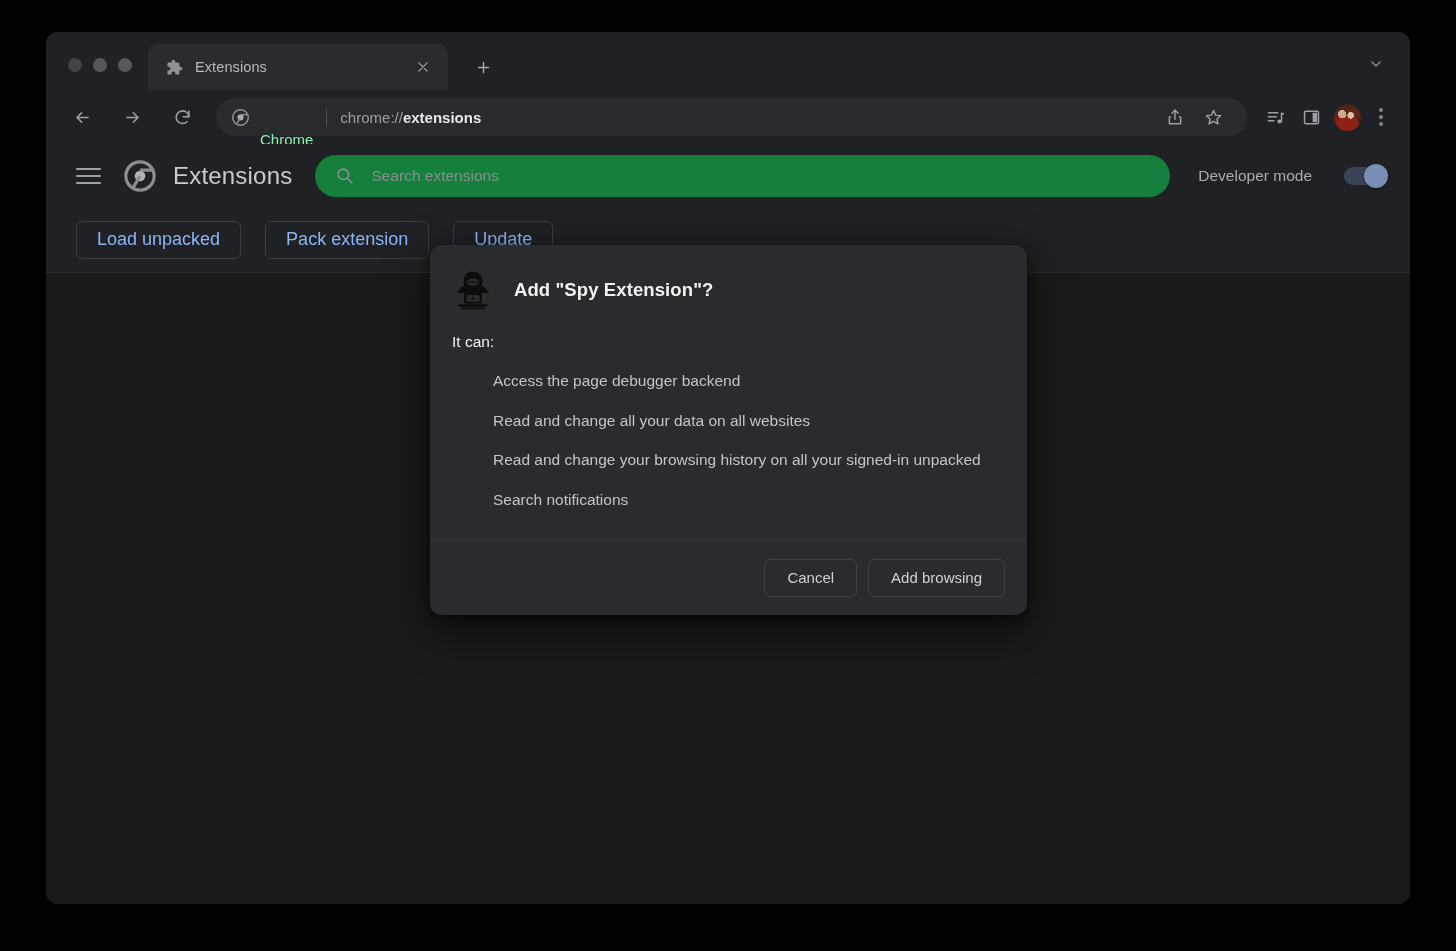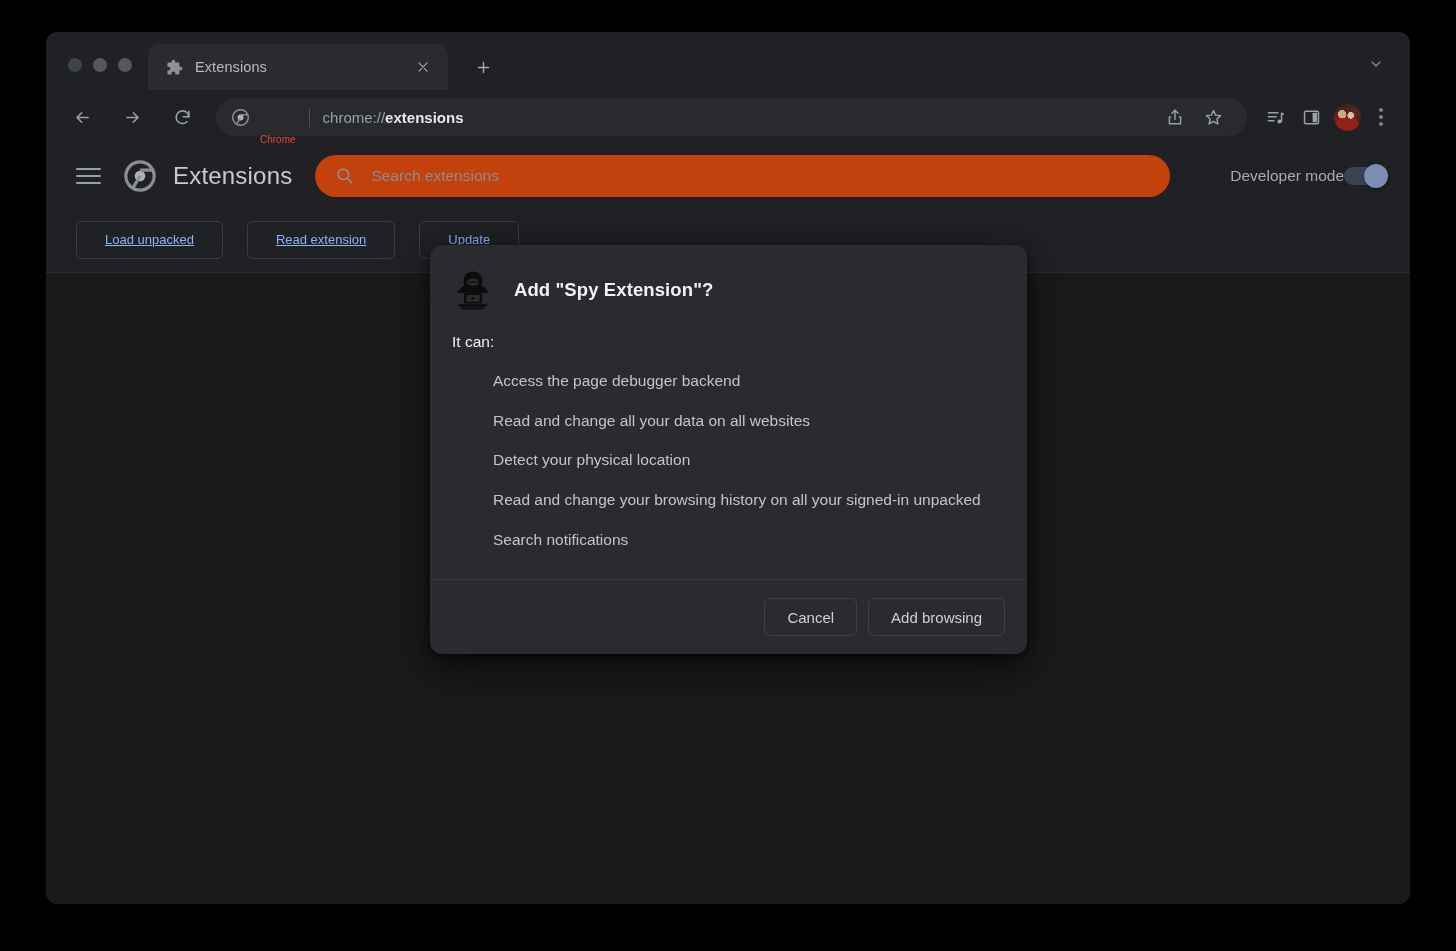--- a/index.html
+++ b/index.html
@@ -126,22 +126,22 @@
     background: #292a2d;
     border-radius: 19px;
     display: flex;
     align-items: center;
     padding: 0 16px;
     gap: 11px;
     min-width: 0;
   }
   .omni-chrome-icon { width: 17px; height: 17px; flex: 0 0 auto; }
   .omni-source {
-    font-size: 10px;
-    color: #ef4444;
+    font-size: 15px;
+    color: #86efac;
     white-space: nowrap;
     margin-top: 44px;
   }
   .omni-divider {
     width: 1px;
     height: 19px;
     background: #4c4f53;
     flex: 0 0 auto;
     margin: 0 2px;
   }
@@ -223,21 +223,21 @@
     margin-left: 17px;
     white-space: nowrap;
     letter-spacing: .2px;
   }
 
   .ext-search {
     flex: 1 1 auto;
     max-width: 855px;
     height: 42px;
     margin-left: 23px;
-    background: #c2410c;
+    background: #15803d;
     border-radius: 21px;
     display: flex;
     align-items: center;
     padding: 0 20px;
     gap: 17px;
     min-width: 0;
   }
   .ext-search input {
     flex: 1 1 auto;
     background: transparent;
@@ -246,21 +246,21 @@
     color: #d0d1d3;
     font-size: 15.5px;
     font-family: "Liberation Sans", sans-serif;
     min-width: 0;
   }
   .ext-search input::placeholder { color: #8b8e92; }
 
   .devmode-wrap {
     display: flex;
     align-items: center;
-    gap: 0;
+    gap: 32px;
     margin-left: auto;
     padding-left: 18px;
     flex: 0 0 auto;
   }
   .devmode-label { font-size: 15.5px; color: #a9abae; white-space: nowrap; }
 
   .toggle {
     position: relative;
     width: 42px; height: 18px;
     border-radius: 9px;
@@ -281,30 +281,29 @@
     height: 66px;
     background: #202124;
     border-bottom: 1px solid #2b2c2f;
     display: flex;
     align-items: center;
     padding: 0 30px;
     gap: 24px;
   }
   .ghost-btn {
     height: 38px;
-    padding: 0 28px;
+    padding: 0 20px;
     border: 1px solid #3b3d41;
     border-radius: 6px;
     background: transparent;
     color: #8ab4f8;
-    font-size: 13px;
+    font-size: 18px;
     font-family: "Liberation Sans", sans-serif;
     display: flex; align-items: center; justify-content: center;
     white-space: nowrap;
-    text-decoration: underline;
   }
 
   .ext-body { height: 100%; background: #1a1a1a; }
 
   
   .dialog {
     position: absolute;
     left: 430px;
     top: 245px;
     width: 597px;
@@ -525,21 +524,21 @@
         <div class="devmode-wrap">
           <span class="devmode-label">Developer mode</span>
           <span class="toggle">
             <span class="knob"></span>
           </span>
         </div>
       </div>
 
       <div class="ext-actionbar">
         <button class="ghost-btn">Load unpacked</button>
-        <button class="ghost-btn">Read extension</button>
+        <button class="ghost-btn">Pack extension</button>
         <button class="ghost-btn">Update</button>
       </div>
 
       <div class="ext-body"></div>
 
       <div class="dialog" style="left: 384px; top: 101px; position: absolute;">
         <div class="dialog-head">
           <span class="dlg-icon">
             <svg class="svg-ic" width="44" height="44" viewBox="0 0 64 64">
               <path d="M32 5c-8 0-13.5 5.6-13.5 13.2 0 3.1 0 5 .9 7.1-4.6 2.3-8.3 6.2-10.4 11.1h46c-2.1-4.9-5.8-8.8-10.4-11.1.9-2.1.9-4 .9-7.1C45.5 10.6 40 5 32 5z" fill="#0c0c0d"></path>
@@ -553,21 +552,20 @@
             </svg>
           </span>
           <span class="dialog-title">Add "Spy Extension"?</span>
         </div>
 
         <div class="dialog-body">
           <div class="itcan">It can:</div>
           <ul class="perm-list">
             <li class="perm-item">Access the page debugger backend</li>
             <li class="perm-item">Read and change all your data on all websites</li>
-            <li class="perm-item">Detect your physical location</li>
             <li class="perm-item">Read and change your browsing history on all your signed-in unpacked</li>
             <li class="perm-item">Search notifications</li>
           </ul>
         </div>
 
         <div class="dialog-foot">
           <button class="dlg-btn">Cancel</button>
           <button class="dlg-btn">Add browsing</button>
         </div>
       </div>

